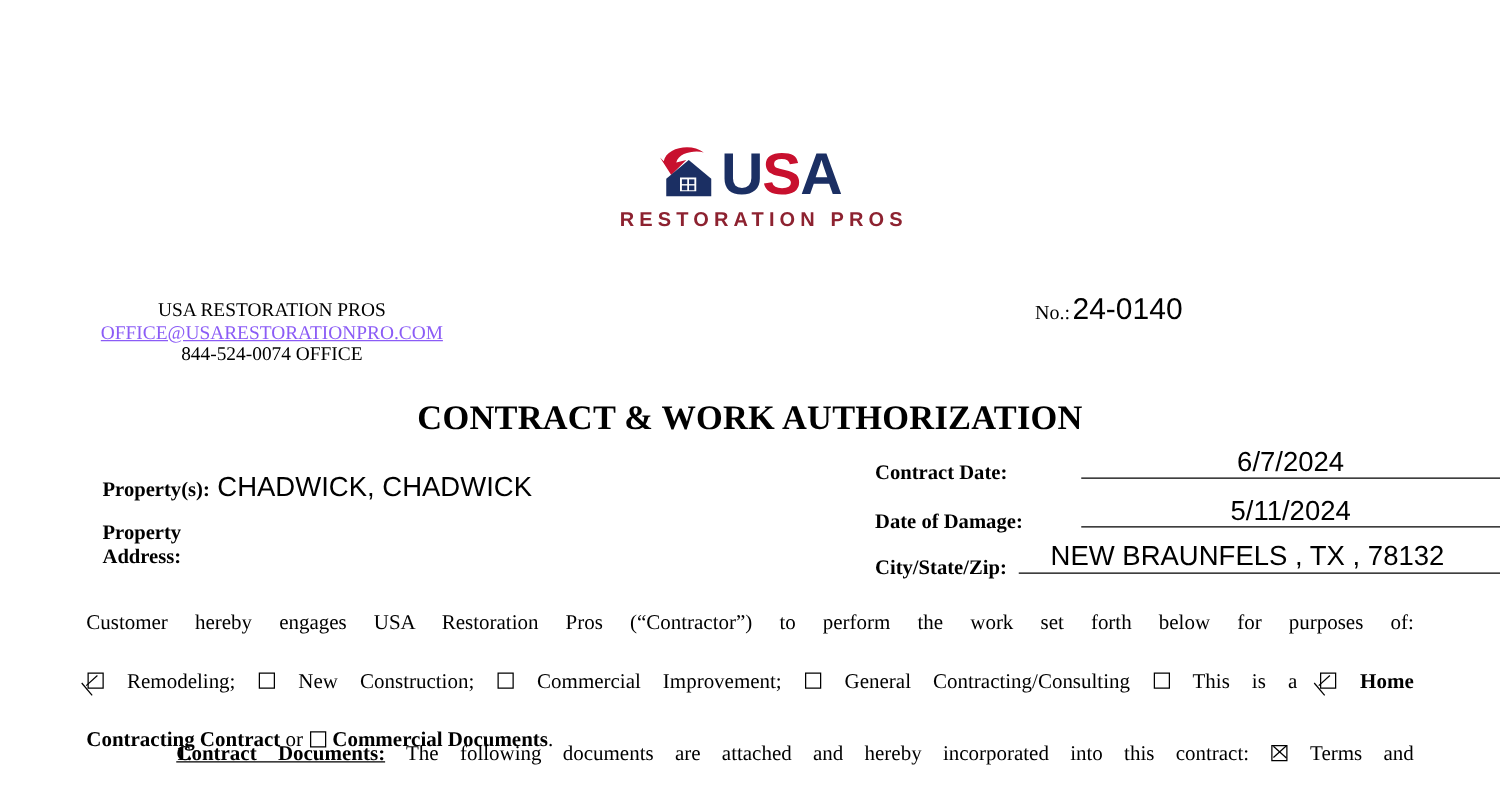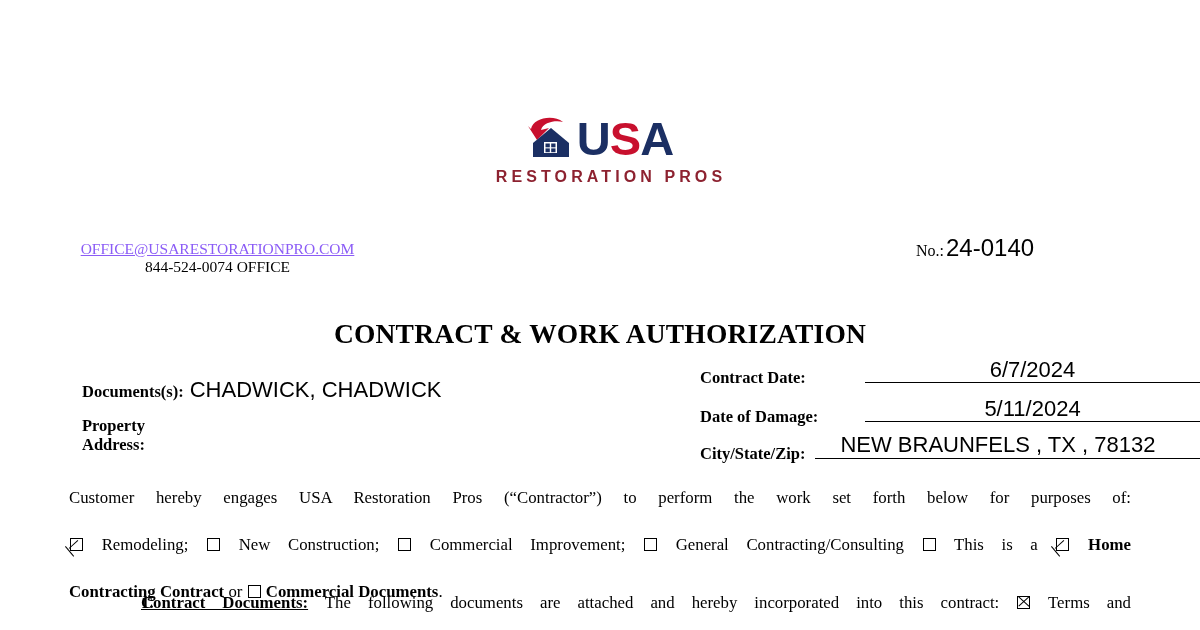--- a/index.html
+++ b/index.html
@@ -70,21 +70,21 @@
   }
   .contact-email {
     color: #8b5cf6;
     text-decoration: underline;
     display: block;
   }
 
   
   .no-block {
     position: absolute;
-    left: 916px;
+    left: 828px;
     top: 236px;
     display: flex;
     align-items: baseline;
   }
   .no-label {
     font-size: 16px;
   }
   .no-value {
     font-family: "Liberation Sans", "DejaVu Sans", sans-serif;
     font-size: 24px;
@@ -308,33 +308,34 @@
       </svg>
     </span>
     <span class="logo-word logo-u">U</span>
     <span class="logo-word logo-s">S</span>
     <span class="logo-word logo-a">A</span>
   </div>
   <div class="logo-tagline">RESTORATION PROS</div>
 </div>
 
 <div class="contact-block">
+  <div>USA RESTORATION PROS</div>
   <a class="contact-email" href="#">OFFICE@USARESTORATIONPRO.COM</a>
   <div>844-524-0074 OFFICE</div>
 </div>
 
 <div class="no-block">
   <span class="no-label">No.:</span>
   <span class="no-value">24-0140</span>
 </div>
 
 <div class="doc-title">CONTRACT &amp; WORK AUTHORIZATION</div>
 
 <div class="customer-row">
-  <span class="lbl">Documents(s):</span>
+  <span class="lbl">Property(s):</span>
   <span class="val-sans">CHADWICK, CHADWICK</span>
 </div>
 
 <div class="property-row">
   <span class="property-label">
     <span>Property</span><br>
     <span>Address:</span>
   </span>
 </div>
 

